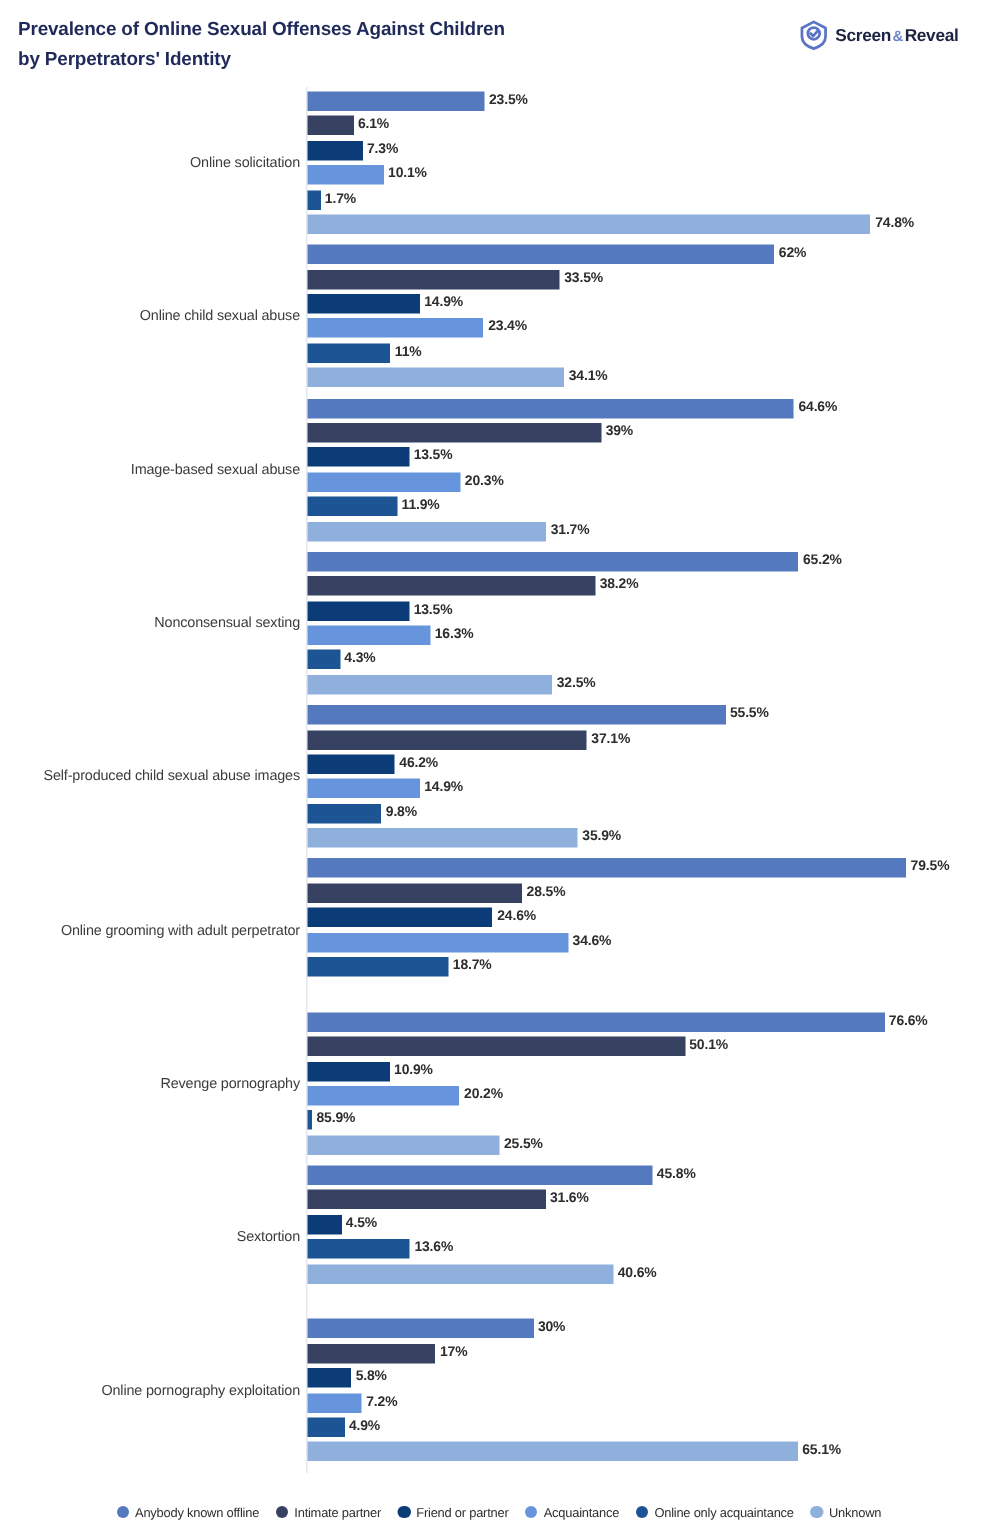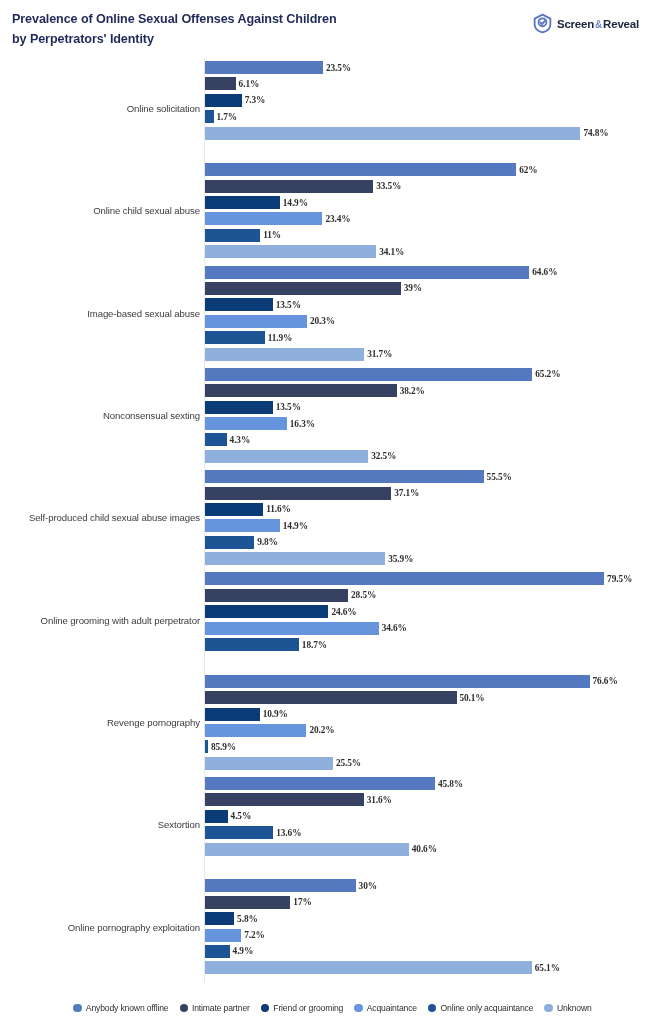--- a/index.html
+++ b/index.html
@@ -79,22 +79,21 @@
     left: 205px;
     top: 3px;
     right: 0;
     bottom: 0;
   }
   .barrow {
     position: relative;
     height: 13px;
     margin-bottom: 3.4px;
     display: flex;
-    align-items: center;
-    font-family: Liberation Serif, serif;
+    align-items: flex-start;
   }
   .bar {
     height: 13px;
     min-width: 1px;
     flex: none;
   }
   .bval {
     font-size: 9.3px;
     font-weight: bold;
     color: #2d2d2d;
@@ -165,20 +164,24 @@
           </div>
           <div class="barrow">
             <div class="bar" title="Intimate partner" style="background: rgb(55, 66, 99); width: 30.622px;"></div>
             <span class="bval">6.1%</span>
           </div>
           <div class="barrow">
             <div class="bar" title="Friend or relative" style="background: rgb(11, 60, 119); width: 36.646px;"></div>
             <span class="bval">7.3%</span>
           </div>
           <div class="barrow">
+            <div class="bar" title="Acquaintance" style="background: rgb(102, 149, 221); width: 50.702px;"></div>
+            <span class="bval">10.1%</span>
+          </div>
+          <div class="barrow">
             <div class="bar" title="Online only acquaintance" style="background: rgb(29, 84, 148); width: 8.534px;"></div>
             <span class="bval">1.7%</span>
           </div>
           <div class="barrow">
             <div class="bar" title="Unknown" style="background: rgb(143, 175, 221); width: 375.496px;"></div>
             <span class="bval">74.8%</span>
           </div>
         </div>
       </div>
       <div class="group">
@@ -274,21 +277,21 @@
           <div class="barrow">
             <div class="bar" title="Anybody known offline" style="background: rgb(85, 121, 191); width: 278.61px;"></div>
             <span class="bval">55.5%</span>
           </div>
           <div class="barrow">
             <div class="bar" title="Intimate partner" style="background: rgb(55, 66, 99); width: 186.242px;"></div>
             <span class="bval">37.1%</span>
           </div>
           <div class="barrow">
             <div class="bar" title="Friend or relative" style="background: rgb(11, 60, 119); width: 58.232px;"></div>
-            <span class="bval">11.6%</span>
+            <span class="bval">46.2%</span>
           </div>
           <div class="barrow">
             <div class="bar" title="Acquaintance" style="background: rgb(102, 149, 221); width: 74.798px;"></div>
             <span class="bval">14.9%</span>
           </div>
           <div class="barrow">
             <div class="bar" title="Online only acquaintance" style="background: rgb(29, 84, 148); width: 49.196px;"></div>
             <span class="bval">9.8%</span>
           </div>
           <div class="barrow">
@@ -411,21 +414,21 @@
       <div class="lg-item">
         <span class="lg-dot" style="background: rgb(85, 121, 191);"></span>
         <span class="lg-txt">Anybody known offline</span>
       </div>
       <div class="lg-item">
         <span class="lg-dot" style="background: rgb(55, 66, 99);"></span>
         <span class="lg-txt">Intimate partner</span>
       </div>
       <div class="lg-item">
         <span class="lg-dot" style="background: rgb(11, 60, 119);"></span>
-        <span class="lg-txt">Friend or grooming</span>
+        <span class="lg-txt">Friend or partner</span>
       </div>
       <div class="lg-item">
         <span class="lg-dot" style="background: rgb(102, 149, 221);"></span>
         <span class="lg-txt">Acquaintance</span>
       </div>
       <div class="lg-item">
         <span class="lg-dot" style="background: rgb(29, 84, 148);"></span>
         <span class="lg-txt">Online only acquaintance</span>
       </div>
       <div class="lg-item">

